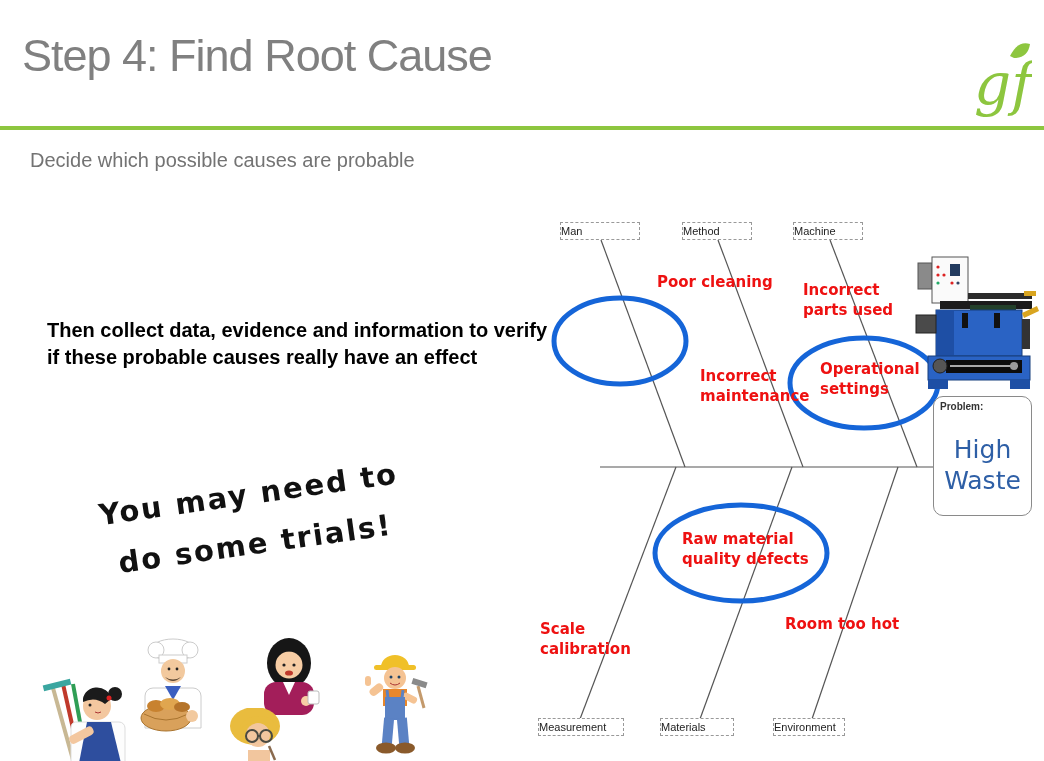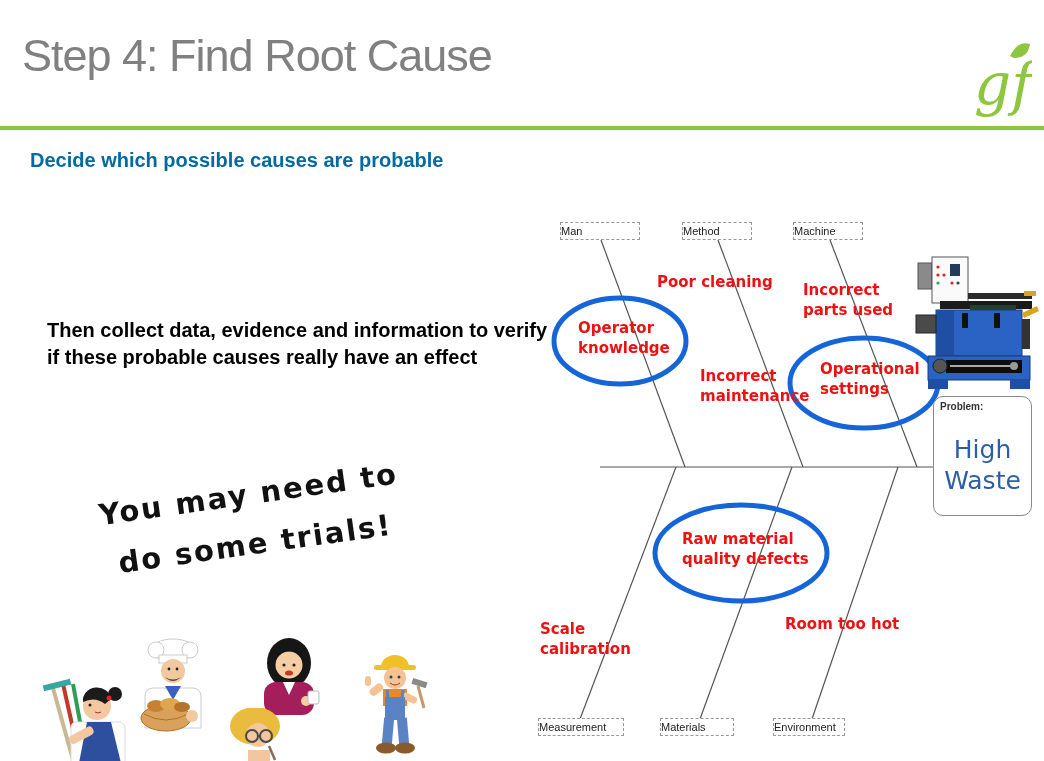--- a/index.html
+++ b/index.html
@@ -11,21 +11,21 @@
          font-weight:400;letter-spacing:-1px;margin:0;}
   .rule{position:absolute;left:0;top:126px;width:1044px;height:4px;background:#8DC63F;}
 
   .logo{position:absolute;left:842px;top:40px;width:190px;height:78px;display:flex;
         align-items:flex-end;justify-content:flex-end;}
   .logo-text{text-align:right;margin-right:6px;padding-bottom:10px;}
   .brand{font-size:22px;color:#6D6E71;font-weight:700;letter-spacing:-0.5px;line-height:1;}
   .tagline{font-size:9px;color:#8a8b8e;margin-top:2px;}
 
   
-  .lead{position:absolute;left:30px;top:149px;font-size:20px;font-weight:700;color:#0369a1;margin:0;}
+  .lead{position:absolute;left:30px;top:149px;font-size:20px;font-weight:400;color:#737373;margin:0;}
   .para{position:absolute;left:30px;top:300px;width:515px;font-size:20px;font-weight:700;
         color:#000;line-height:27px;margin:17px;}
   .note{position:absolute;left:84px;top:470px;width:336px;transform:rotate(-8deg);
         font-family:"DejaVu Sans",sans-serif;font-size:29px;font-weight:700;color:#111;
         text-align:center;line-height:1.72;letter-spacing:2px;white-space:pre-line;}
 
   
   .fishbone{position:absolute;left:528px;top:215px;width:516px;height:546px;}
   .bones{position:absolute;left:0;top:0;}
   .cat{position:absolute;border:1px dashed #999;background:#fff;color:#222;font-size:11px;
@@ -83,22 +83,20 @@
     <div class="cat" style="left:32px;top:7px;width:80px;">Man</div>
     <div class="cat" style="left:154px;top:7px;width:70px;">Method</div>
     <div class="cat" style="left:265px;top:7px;width:70px;">Machine</div>
     <div class="cat" style="left:10px;top:503px;width:86px;">Measurement</div>
     <div class="cat" style="left:132px;top:503px;width:74px;">Materials</div>
     <div class="cat" style="left:245px;top:503px;width:72px;">Environment</div>
 
     <div class="cause" style="left:129px;top:58px;">Poor cleaning</div>
     <div class="cause" style="left:275px;top:66px;">Incorrect
 parts used</div>
-    <div class="cause" style="left:50px;top:104px;">Operator
-knowledge</div>
     <div class="cause" style="left:172px;top:152px;">Incorrect
 maintenance</div>
     <div class="cause" style="left:292px;top:145px;">Operational
 settings</div>
     <div class="cause" style="left:154px;top:315px;">Raw material
 quality defects</div>
     <div class="cause" style="left:12px;top:405px;">Scale
 calibration</div>
     <div class="cause" style="left:257px;top:400px;">Room too hot</div>
 

